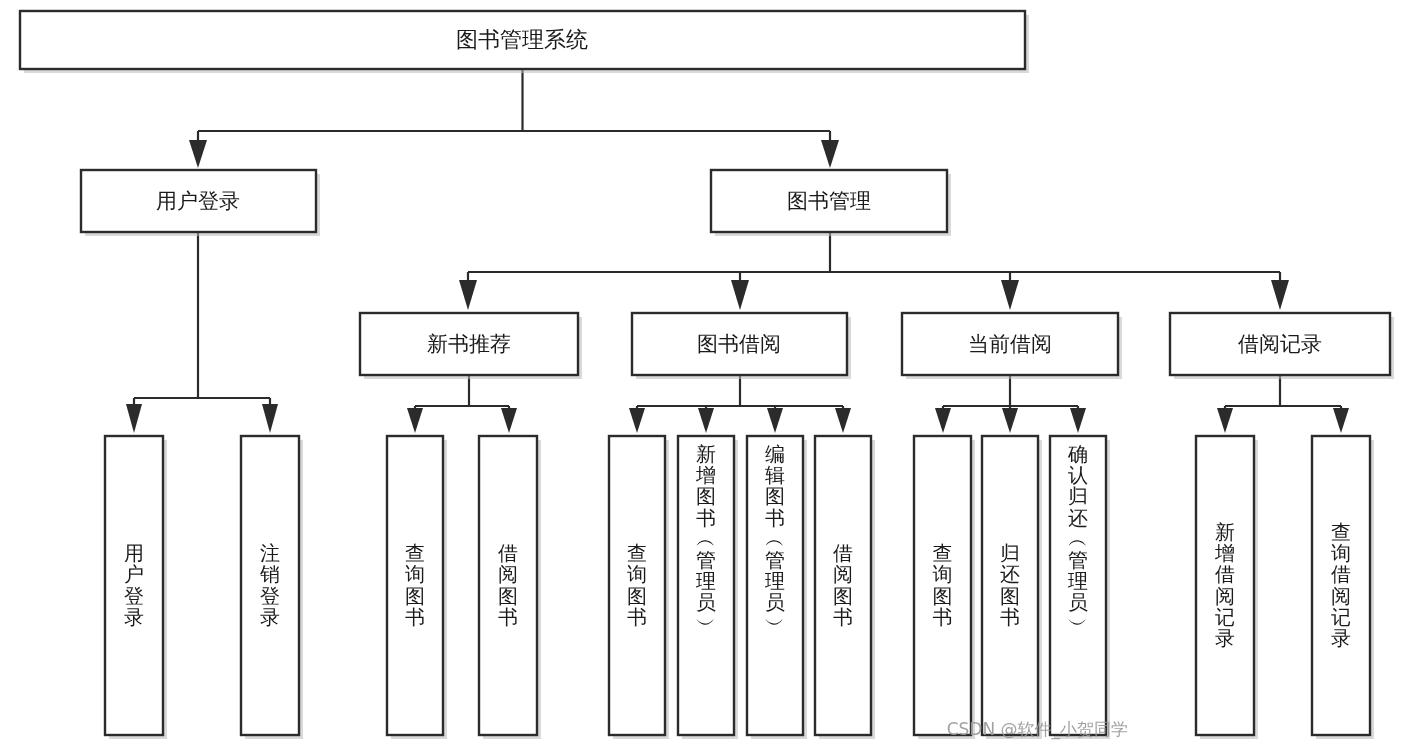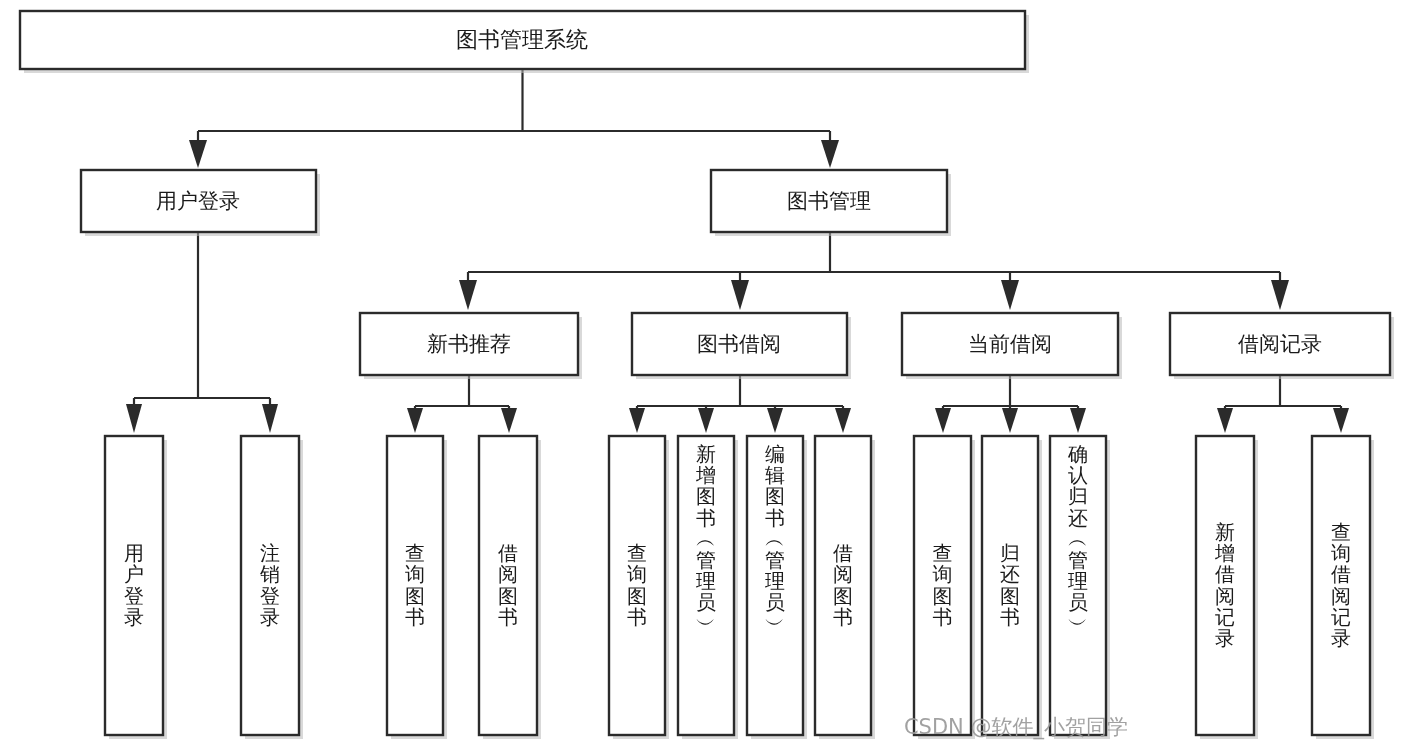--- a/index.html
+++ b/index.html
@@ -70,21 +70,21 @@
     pointer-events: none;
     text-align: center;
   }
   .vtext-wrap span {
     display: block;
   }
   .watermark {
     position: absolute;
     right: 12px;
     bottom: 6px;
-    font-size: 21px;
+    font-size: 17px;
     color: #9a9a9a;
     opacity: 0.92;
     white-space: nowrap;
     font-family: "DejaVu Sans", "Liberation Sans", sans-serif;
   }
 </style>
 </head>
 <body>
 
 <div id="diagram-root">

